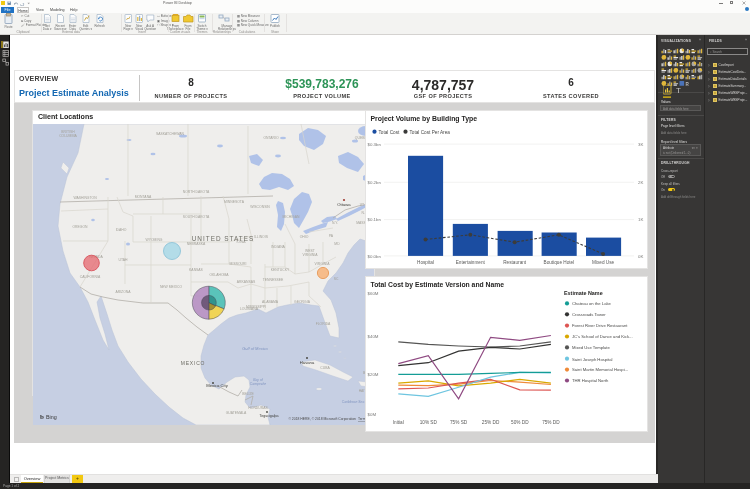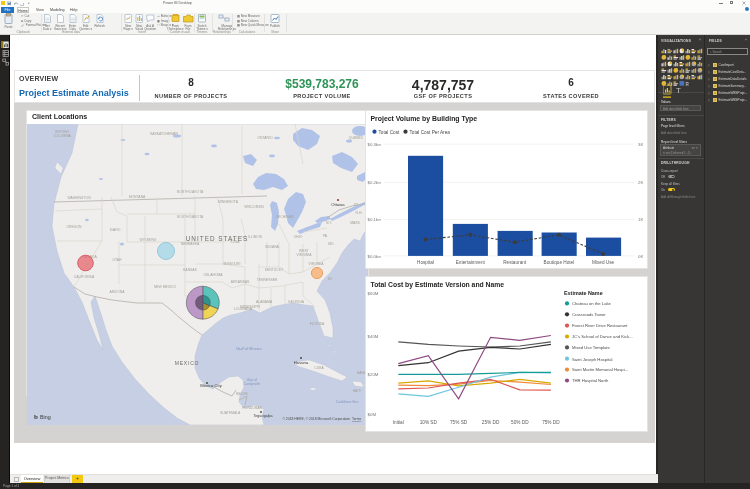--- a/index.html
+++ b/index.html
@@ -201,21 +201,21 @@
     <div class="abs" style="left:124px;top:4px;width:1px;height:26px;background:#c6c5c4;"></div>
     <div class="abs" style="left:126px;top:6px;width:100px;text-align:center;font-size:10px;font-weight:bold;color:#2b2a29;">8</div>
     <div class="abs" style="left:126px;top:22px;width:100px;text-align:center;font-size:5.6px;font-weight:bold;color:#3b3a39;letter-spacing:0.4px;">NUMBER OF PROJECTS</div>
     <div class="abs" style="left:257px;top:6px;width:100px;text-align:center;font-size:12px;font-weight:bold;color:#2d9457;">$539,783,276</div>
     <div class="abs" style="left:257px;top:22px;width:100px;text-align:center;font-size:5.6px;font-weight:bold;color:#3b3a39;letter-spacing:0.4px;">PROJECT VOLUME</div>
     <div class="abs" style="left:378px;top:6px;width:100px;text-align:center;font-size:14px;font-weight:bold;color:#2b2a29;">4,787,757</div>
     <div class="abs" style="left:378px;top:22px;width:100px;text-align:center;font-size:5.6px;font-weight:bold;color:#3b3a39;letter-spacing:0.4px;">GSF OF PROJECTS</div>
     <div class="abs" style="left:506px;top:6px;width:100px;text-align:center;font-size:10px;font-weight:bold;color:#2b2a29;">6</div>
     <div class="abs" style="left:506px;top:22px;width:100px;text-align:center;font-size:5.6px;font-weight:bold;color:#3b3a39;letter-spacing:0.4px;">STATES COVERED</div>
   </div>
-  <div id="mapcard" class="card" style="left:26px;top:110px;width:343px;height:286px;padding-left:36px;">
+  <div id="mapcard" class="card" style="left:32px;top:110px;width:343px;height:286px;padding-left:36px;">
     <div class="abs" style="left:5px;top:1.5px;font-size:7.1px;font-weight:bold;color:#252423;">Client Locations</div>
     <svg class="abs" style="left:0;top:13px;" width="341" height="301" viewBox="0 0 341 301">
       <rect x="0" y="0" width="341" height="301" fill="#c6cfe3"></rect>
 
       <path d="M51,0 L341,0 L341,105 L337,109 L333,117 L327,115 L321,121 L315,129 L310,139 L303,149 L295,157 L290,167 L298,176 L303,189 L306,204 L306,214 L297,212 L291,196 L286,182 L278,181 L266,179 L254,181 L245,183 L233,189 L225,185 L213,189 L204,191 L196,194 L188,200 L181,206 L175,211 L171,221 L168,232 L168,244 L172,254 L178,261 L186,265 L194,258 L202,253 L211,252 L216,256 L217,263 L213,271 L212,278 L217,284 L228,281 L237,285 L235,293 L237,301
                L163,301 L150,294 L136,283 L122,270 L108,255 L95,238 L85,222 L79,206 L74,190 L70,178 L68,172 L64,178 L67,194 L72,210 L76,226 L70,216 L62,196 L55,178 L47,163 L37,149 L30,127 L25,102 L27,80 L34,53 L45,29 Z" fill="#efeeec" stroke="#b9c2d6" stroke-width="0.5"></path>
 
       <g fill="#b0c2e8">
         <path d="M226,60 L231,53 L239,49 L249,50 L257,55 L261,62 L255,66 L246,63 L237,66 L229,65 Z"></path>
         <path d="M245,77 L250,79 L252,88 L251,100 L248,107 L244,103 L245,91 L243,81 Z"></path>

